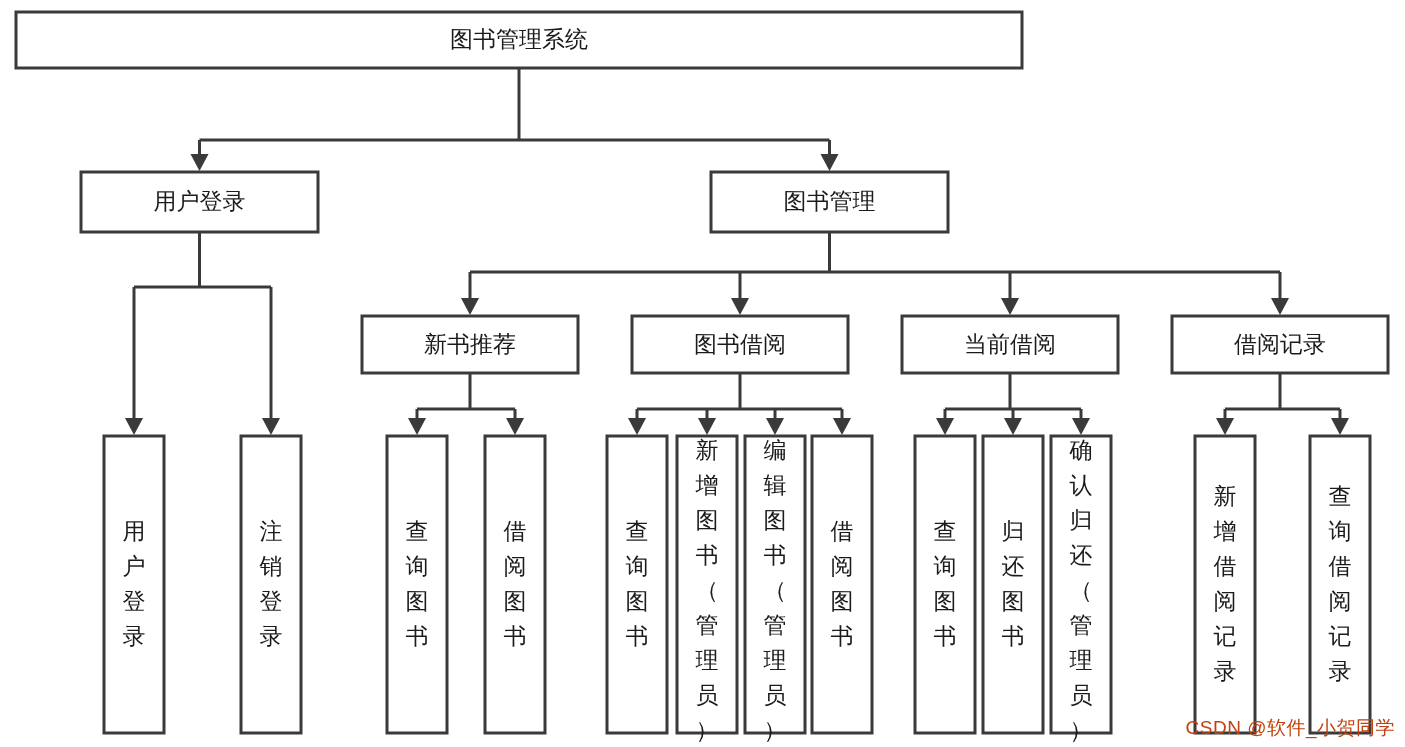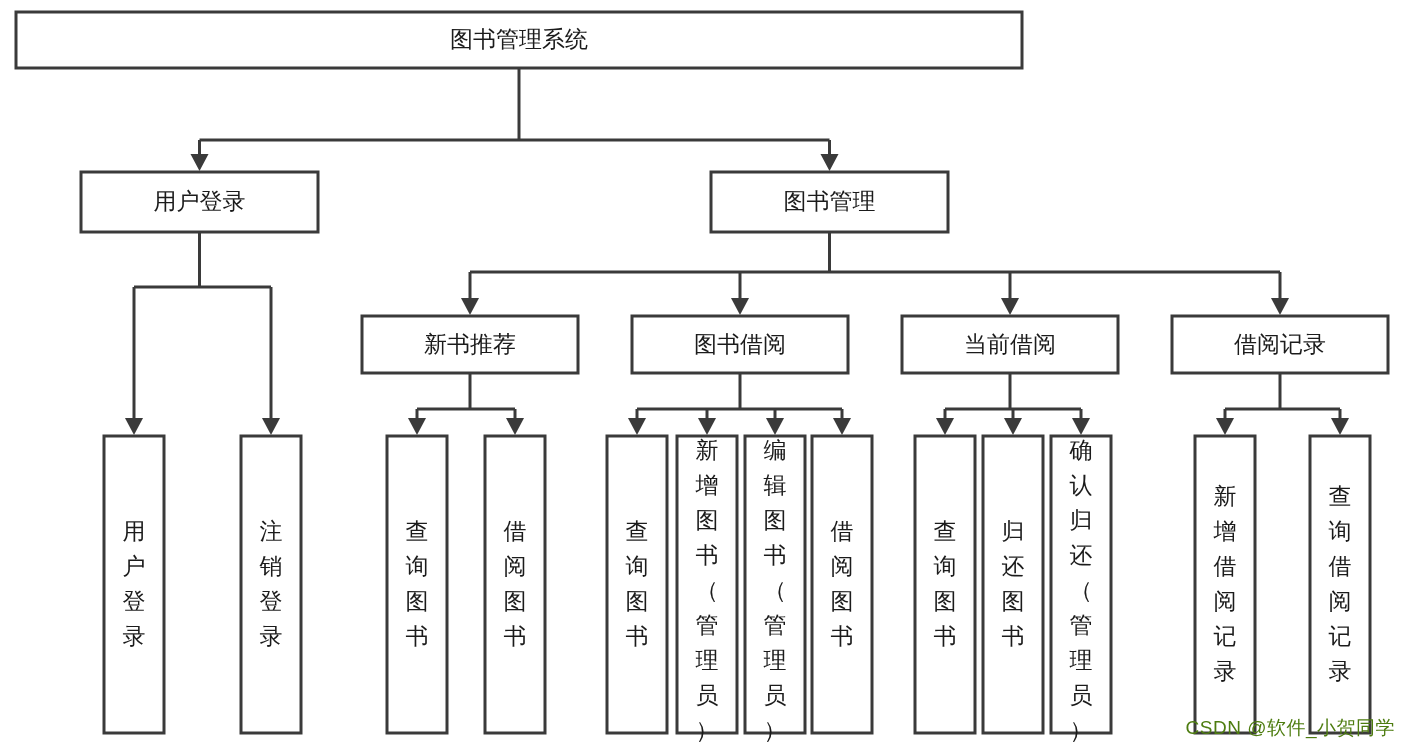--- a/index.html
+++ b/index.html
@@ -53,21 +53,21 @@
     font-size: 23px;
     fill: #1b1b1b;
     text-anchor: middle;
   }
   .watermark-text {
     position: absolute;
     right: 10px;
     bottom: 6px;
     font-family: "Liberation Sans", "DejaVu Sans", sans-serif;
     font-size: 19px;
-    color: #4d7c0f;
+    color: #c2410c;
     white-space: nowrap;
     letter-spacing: 0.5px;
   }
 </style>
 </head>
 <body>
 
 <div id="diagram-root">
   <svg class="diagram-svg" viewBox="0 0 1405 747">
     <g id="connectors-layer">

